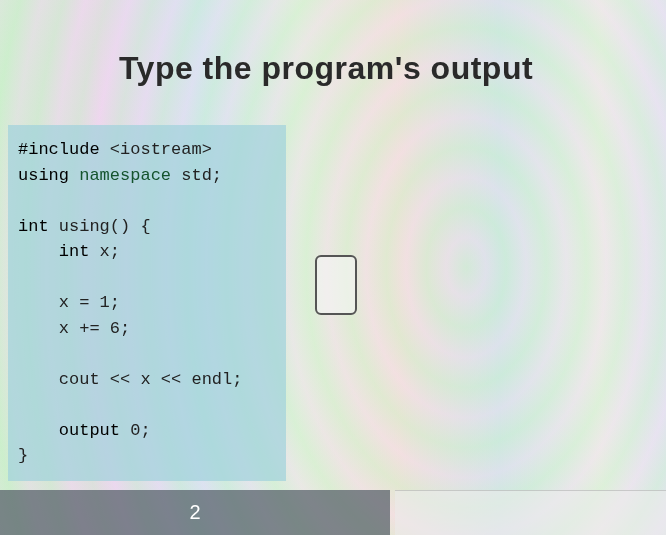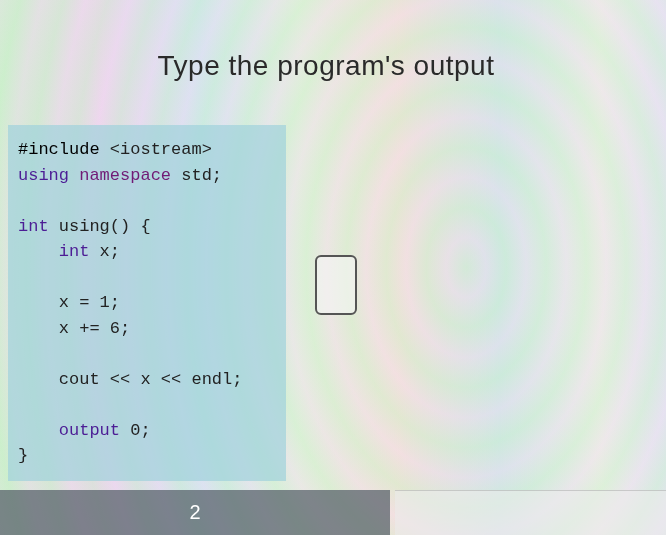--- a/index.html
+++ b/index.html
@@ -33,41 +33,41 @@
         rgba(100,200,100,0.15) 40px
       );
       pointer-events: none;
     }
     .title {
       position: absolute;
       top: 50px;
       left: 0;
       right: 14px;
       text-align: center;
-      font-size: 28px;
-      font-weight: 400;
+      font-size: 32px;
+      font-weight: 700;
       color: #2a2a2a;
       letter-spacing: 0.5px;
     }
     .code-block {
       position: absolute;
       top: 125px;
       left: 8px;
       width: 278px;
       background: rgba(160,210,220,0.7);
       padding: 12px 10px;
       font-family: "Courier New", monospace;
       font-size: 17px;
       line-height: 1.5;
       color: #222;
       white-space: pre;
     }
     .kw-preproc { color: #000000; }
-    .kw-green { color: #4c1d95; }
-    .kw-blue { color: #701a75; text-align: right; }
+    .kw-green { color: #000000; }
+    .kw-blue { color: #14532d; text-align: right; }
     .answer-box {
       position: absolute;
       top: 255px;
       left: 315px;
       width: 42px;
       height: 60px;
       border: 2px solid #555;
       border-radius: 6px;
       background: rgba(245,245,245,0.6);
       font-family: "Courier New", monospace;

